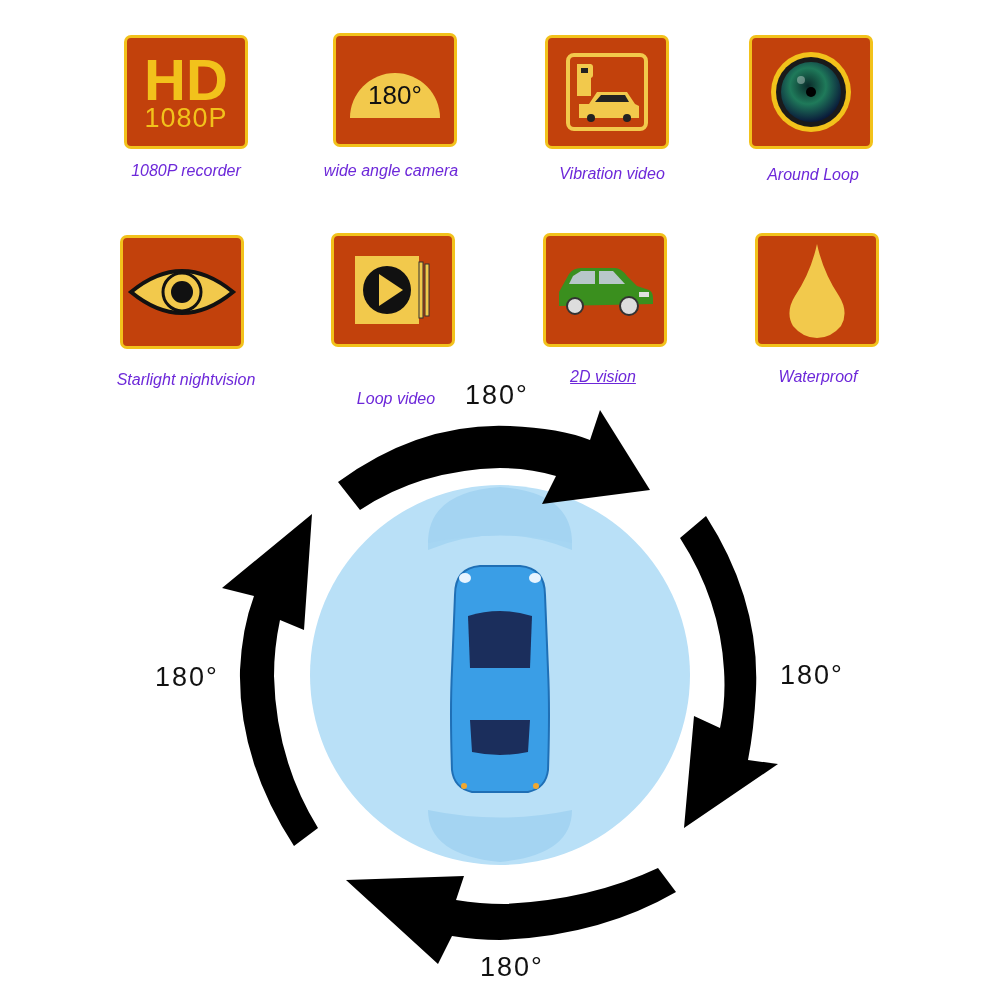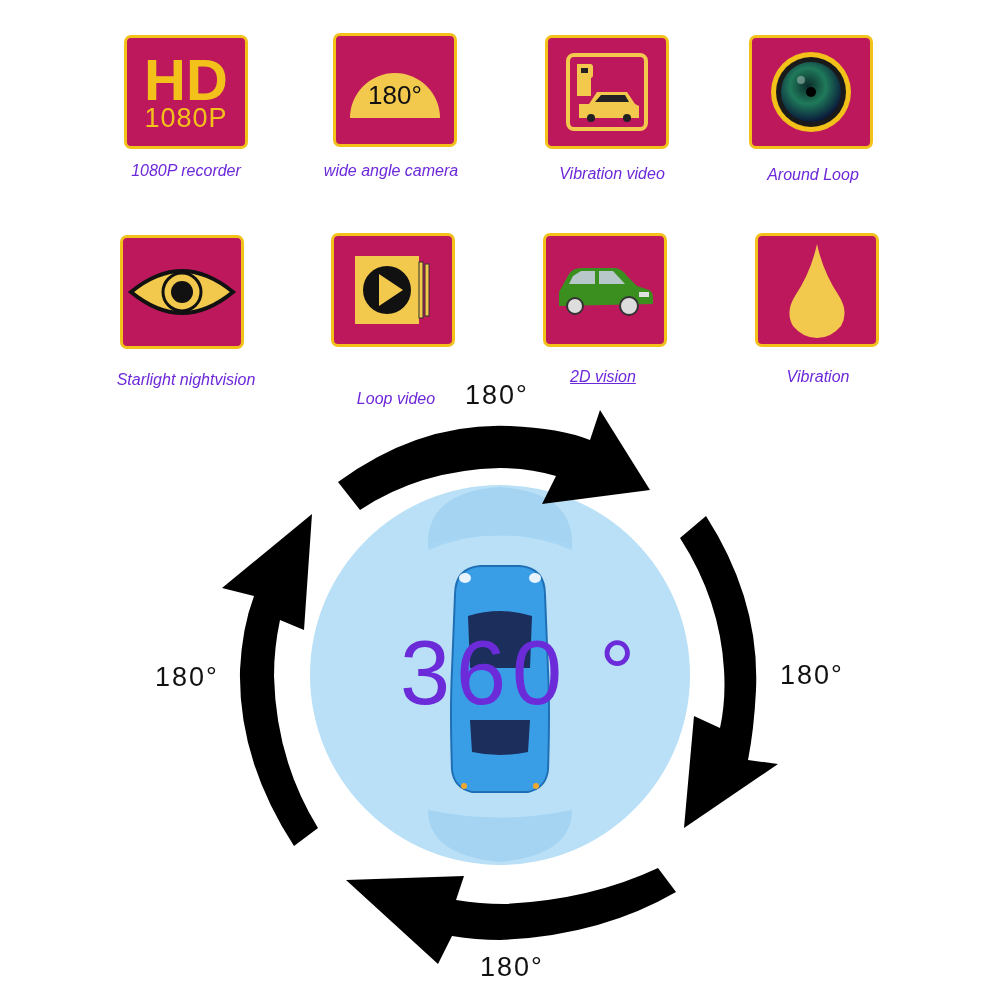--- a/index.html
+++ b/index.html
@@ -1,17 +1,17 @@
 <!DOCTYPE html>
 <html><head>
 <meta charset="utf-8">
 <style>
   html,body{margin:0;padding:0;background:#fff;}
   body{width:1000px;height:1000px;position:relative;overflow:hidden;font-family:"Liberation Sans",sans-serif;}
-  .tile{position:absolute;width:124px;height:114px;border:3px solid #f2c21b;border-radius:7px;box-sizing:border-box;background:#be185d;display:flex;align-items:center;justify-content:center;}
+  .tile{position:absolute;width:124px;height:114px;border:3px solid #f2c21b;border-radius:7px;box-sizing:border-box;background:#c2410c;display:flex;align-items:center;justify-content:center;}
   .cap{position:absolute;width:200px;text-align:center;font-style:italic;font-size:16px;color:#6d28d9;}
   .deg{position:absolute;font-size:27px;color:#111;letter-spacing:2px;}
   svg{display:block;}
   #hd-big{font-weight:bold;font-size:58px;line-height:50px;color:#f2c21b;}
   #hd-small{font-size:27px;line-height:26px;color:#f2c21b;letter-spacing:1px;}
   .hdwrap{display:flex;flex-direction:column;align-items:center;margin-top:2px;}
 </style>
 </head>
 <body>
 
@@ -107,21 +107,21 @@
 </div>
 <div class="cap" style="left:503px;top:368px;text-decoration:underline;">2D vision</div>
 
 <div class="tile" style="left:755px;top:233px;">
   <div>
     <svg width="60" height="96" viewBox="0 0 60 96">
       <path d="M30 2 Q36 30 52 54 Q62 70 54 84 Q44 96 30 96 Q16 96 6 84 Q-2 70 8 54 Q24 30 30 2 Z" fill="#f2c94c"></path>
     </svg>
   </div>
 </div>
-<div class="cap" style="left:718px;top:368px;">Vibration</div>
+<div class="cap" style="left:718px;top:368px;">Waterproof</div>
 
 <div style="position:absolute;left:0;top:380px;width:1000px;height:620px;">
   <svg width="1000" height="620" viewBox="0 0 1000 620" style="position:absolute;left:0;top:0;">
 
     <circle cx="500" cy="295" r="190" fill="#b9e0f7"></circle>
     <path d="M428 160 Q500 120 572 160 L572 170 Q500 140 428 170 Z" fill="#a6d6f3"></path>
     <path d="M428 163 Q428 112 500 107 Q572 112 572 163 Q500 148 428 163 Z" fill="#a4d4f2"></path>
     <path d="M428 430 Q500 445 572 430 Q572 475 500 482 Q428 475 428 430 Z" fill="#a4d4f2"></path>
 
     <g>
@@ -144,19 +144,18 @@
       <path d="M455 215 Q455 188 480 186 L520 186 Q545 188 545 215 L548 290 Q550 330 548 390 Q546 408 528 412 L472 412 Q454 408 452 390 Q450 330 452 290 Z" fill="#3a9ee6" stroke="#1f6fb5" stroke-width="2"></path>
       <path d="M468 236 Q500 226 532 236 L530 288 L470 288 Z" fill="#1b2e5c"></path>
       <path d="M470 340 L530 340 L528 372 Q500 378 472 372 Z" fill="#1b2e5c"></path>
       <ellipse cx="465" cy="198" rx="6" ry="5" fill="#e8f4ff"></ellipse>
       <ellipse cx="535" cy="198" rx="6" ry="5" fill="#e8f4ff"></ellipse>
       <circle cx="464" cy="406" r="3" fill="#f0a830"></circle>
       <circle cx="536" cy="406" r="3" fill="#f0a830"></circle>
     </g>
   </svg>
 
-  <div style="position:absolute;left:400px;top:248px;font-size:90px;line-height:90px;color:#6b2bd9;letter-spacing:6px;white-space:nowrap;">360 °</div>
 
   <div class="deg" style="left:465px;top:0px;">180°</div>
   <div class="deg" style="left:780px;top:280px;">180°</div>
   <div class="deg" style="left:480px;top:572px;">180°</div>
   <div class="deg" style="left:155px;top:282px;">180°</div>
 </div>
 
 </body></html>

